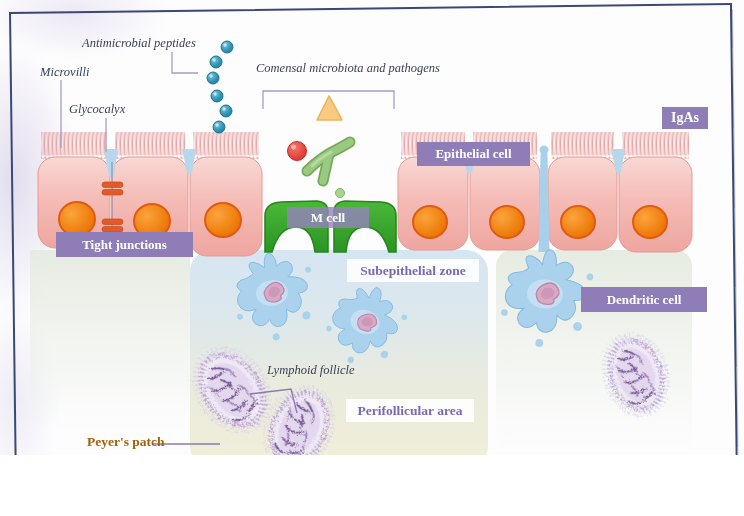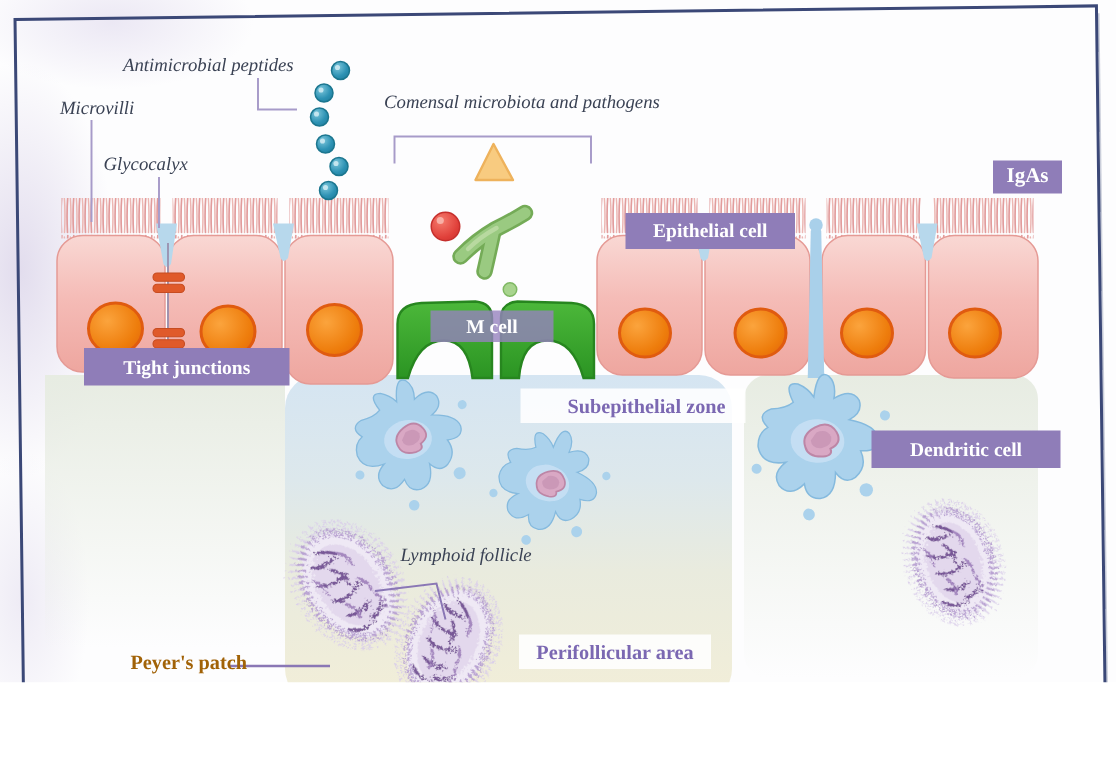--- a/index.html
+++ b/index.html
@@ -236,17 +236,17 @@
   <div class="lbl" style="left:69px;top:102px;text-align:right;">Glycocalyx</div>
   <div class="lbl" style="left:256px;top:61px;">Comensal microbiota and pathogens</div>
   <div class="lbl" style="left:267px;top:363px;">Lymphoid follicle</div>
 
   <div class="badge" style="left:626px;top:107px;width:46px;height:22px;font-size:14px;margin-left:36px;">IgAs</div>
   <div class="badge translucent" style="left:287px;top:207px;width:82px;height:21px;">M cell</div>
   <div class="badge" style="left:417px;top:142px;width:113px;height:24px;">Epithelial cell</div>
   <div class="badge" style="left:56px;top:232px;width:137px;height:25px;">Tight junctions</div>
   <div class="badge" style="left:581px;top:287px;width:126px;height:25px;">Dendritic cell</div>
 
-  <div class="wbadge" style="left:347px;top:259px;width:132px;height:23px;padding-left:18px;">Subepithelial zone</div>
-  <div class="wbadge" style="left:346px;top:399px;width:128px;height:23px;margin-top:24px;">Perifollicular area</div>
+  <div class="wbadge" style="left:347px;top:259px;width:132px;height:23px;">Subepithelial zone</div>
+  <div class="wbadge" style="left:346px;top:399px;width:128px;height:23px;">Perifollicular area</div>
 
   <div class="plabel" style="left:87px;top:434px;">Peyer's patch</div>
 </div>
 
 </body></html>

